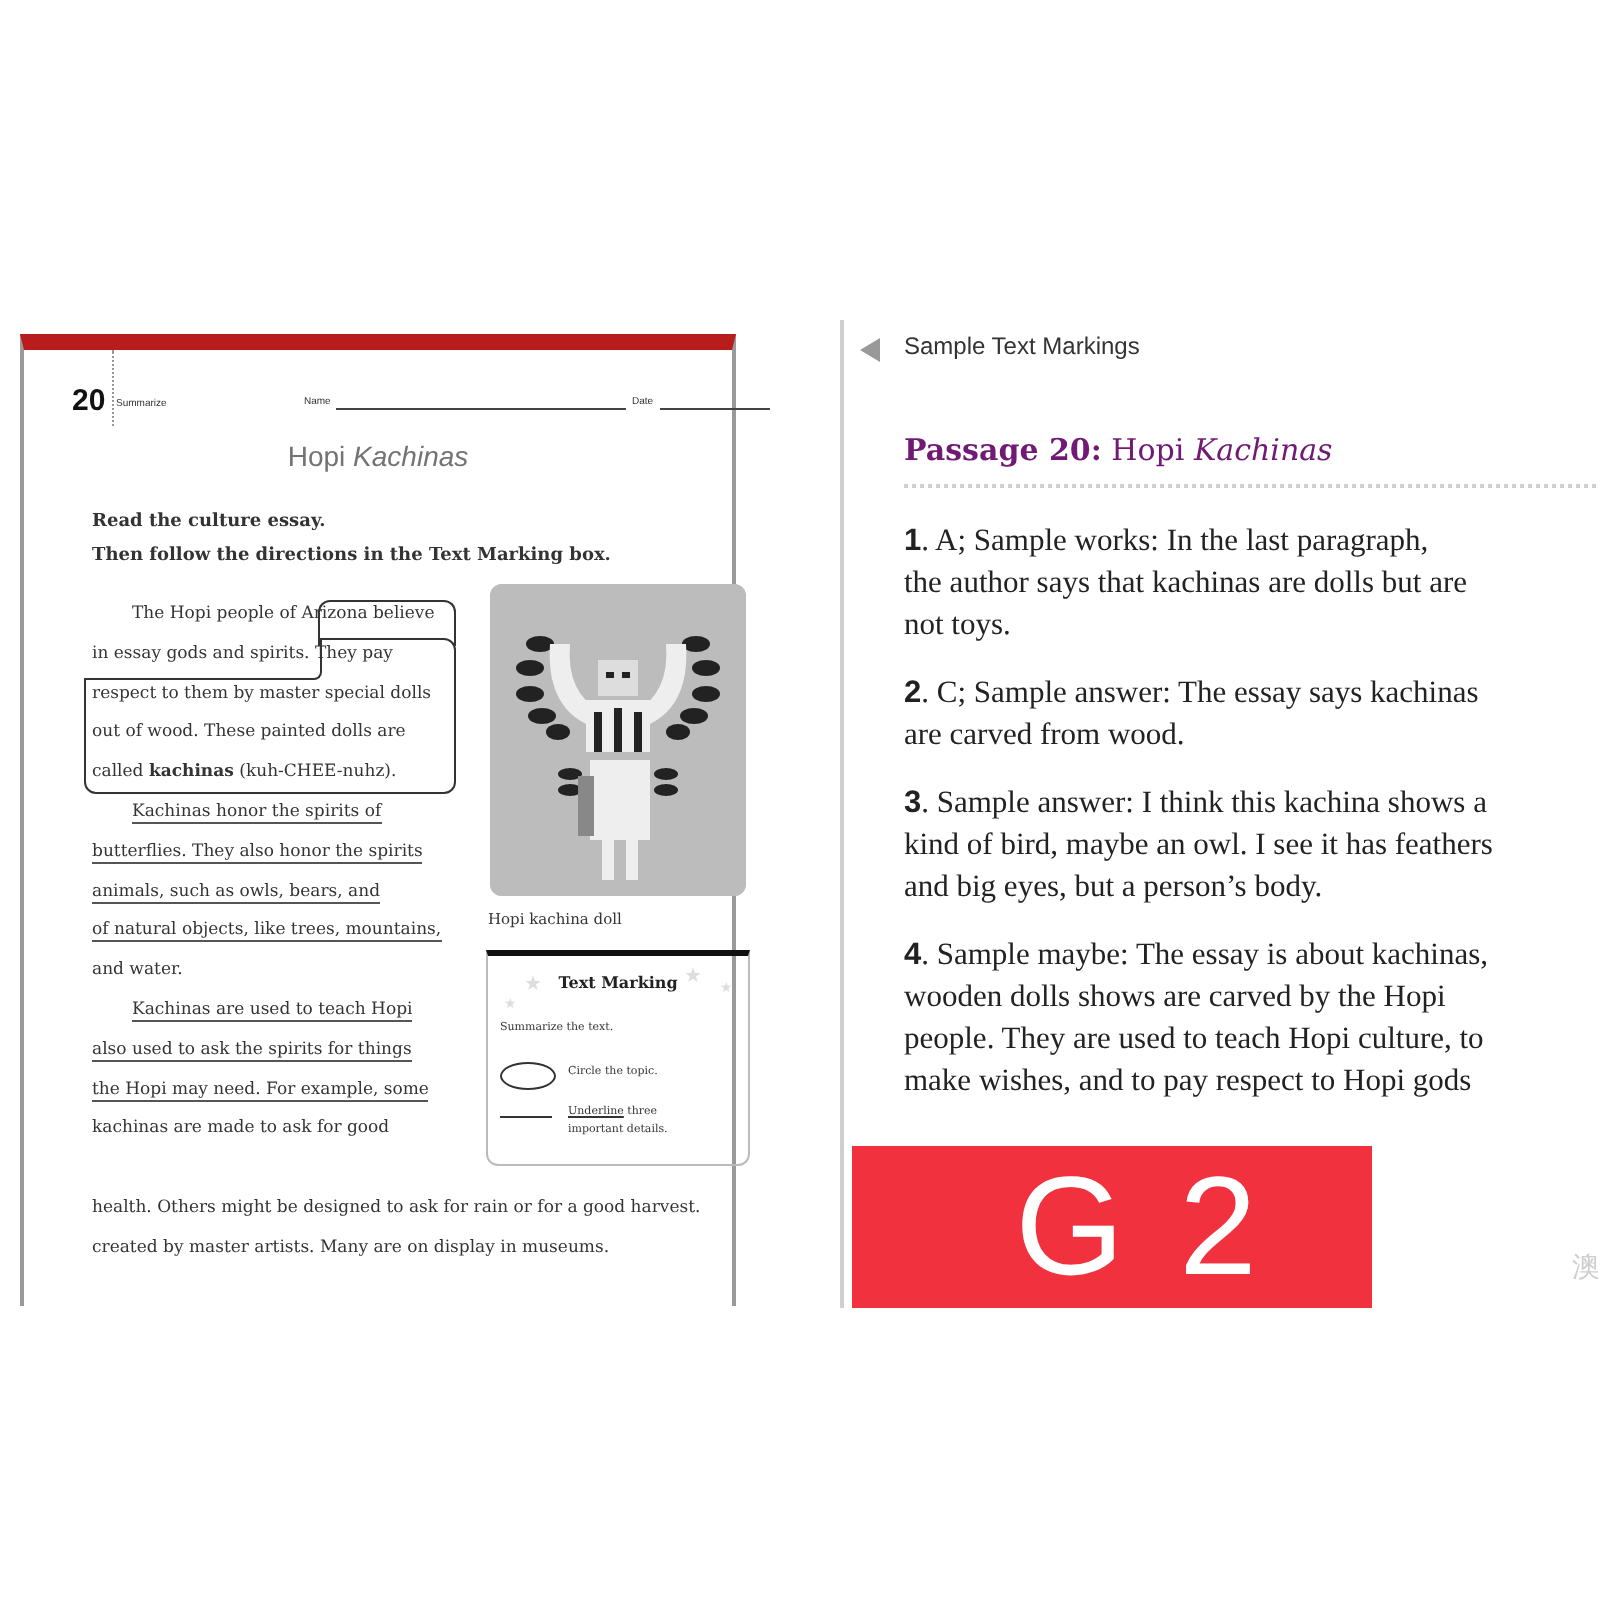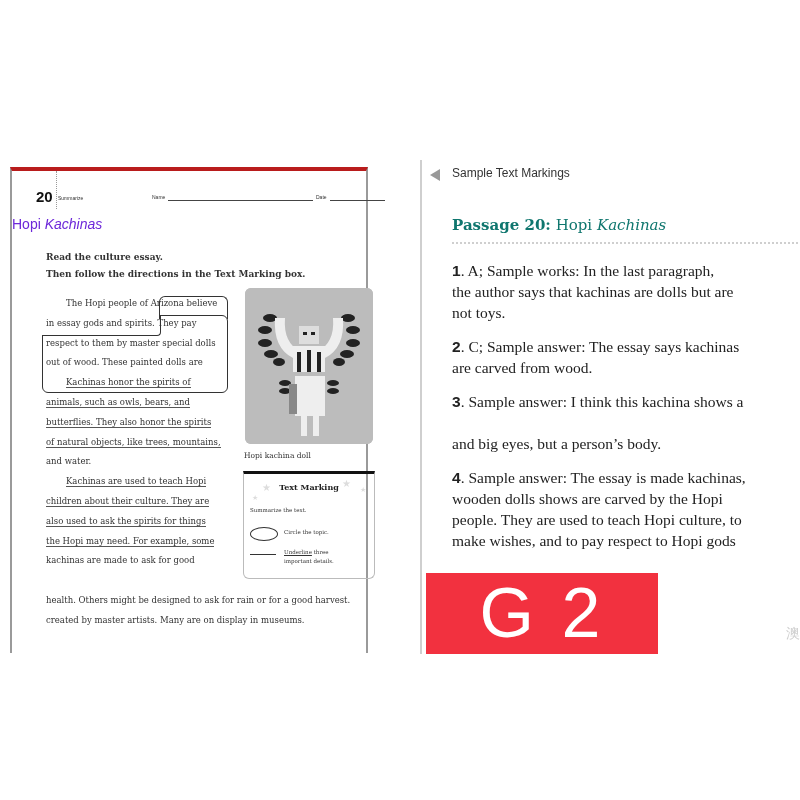--- a/index.html
+++ b/index.html
@@ -1,29 +1,29 @@
 <!DOCTYPE html>
 <html><head>
 <meta charset="utf-8">
 <style>
   html, body { margin:0; padding:0; }
   body { width:800px; height:800px; background:#ffffff; position:relative; overflow:hidden; font-family:"DejaVu Serif", serif; color:#222; }
 
   
-  .left-page { position:absolute; left:10px; top:167px; width:358px; height:486px; border-left:2px solid #9a9a9a; border-right:2px solid #9a9a9a; border-top:4px solid #b91c1c; box-sizing:border-box; background:#fff; }
+  .left-page { position:absolute; left:10px; top:167px; width:358px; height:486px; border-left:2px solid #9a9a9a; border-right:2px solid #9a9a9a; border-top:8px solid #b91c1c; box-sizing:border-box; background:#fff; }
   .dotted-v { position:absolute; left:44px; top:0; width:0; height:38px; border-left:1px dotted #999; }
   .hdr { position:absolute; top:17px; left:24px; right:20px; height:20px; font-family:"Liberation Sans", sans-serif; }
   .hdr .num { position:absolute; left:0; top:0; font-size:15px; font-weight:bold; color:#111; }
   .hdr .skill { position:absolute; left:22px; top:7px; font-size:5px; color:#333; }
   .hdr .name-lbl { position:absolute; left:116px; top:6px; font-size:5px; color:#333; }
   .hdr .name-line { position:absolute; left:132px; top:12px; width:145px; border-bottom:1px solid #444; }
   .hdr .date-lbl { position:absolute; left:280px; top:6px; font-size:5px; color:#333; }
   .hdr .date-line { position:absolute; left:294px; top:12px; width:55px; border-bottom:1px solid #444; }
 
-  .title { position:absolute; top:45px; left:0; right:0; text-align:left; font-family:"Liberation Sans", sans-serif; font-size:14px; color:#6d28d9; }
+  .title { position:absolute; top:45px; left:0; right:0; text-align:center; font-family:"Liberation Sans", sans-serif; font-size:14px; color:#737373; }
   .title i { font-style:italic; }
   .directions { position:absolute; top:78px; left:34px; font-size:9px; font-weight:bold; color:#333; line-height:17px; }
 
   .essay { position:absolute; top:123px; left:34px; width:190px; font-size:8.5px; line-height:19.8px; color:#333; }
   .essay .ln { white-space:nowrap; display:block; height:19.8px; }
   .essay .ind { padding-left:20px; }
   .u { border-bottom:1px solid #555; }
   .essay-wide { position:absolute; left:34px; width:360px; font-size:8.5px; line-height:19.8px; color:#333; }
   .essay-wide .ln { white-space:nowrap; display:block; height:19.8px; }
   .circle-box { position:absolute; left:30px; top:144px; width:184px; height:76px; border:1.5px solid #333; border-radius:6px; }
@@ -39,29 +39,29 @@
   .tm-oval { position:absolute; top:53px; left:6px; width:26px; height:12px; border:1px solid #333; border-radius:50%; }
   .tm-circle-txt { position:absolute; top:55px; left:40px; font-size:5.5px; color:#333; }
   .tm-uline { position:absolute; top:80px; left:6px; width:26px; border-bottom:1px solid #333; }
   .tm-underline-txt { position:absolute; top:74px; left:40px; font-size:5.5px; line-height:9px; color:#333; }
   .star { position:absolute; color:#ddd; font-size:10px; }
 
   
   .right-page { position:absolute; left:420px; top:160px; width:380px; height:494px; border-left:2px solid #cfcfcf; background:#fff; }
   .back-arrow { position:absolute; left:8px; top:9px; width:0; height:0; border-top:6px solid transparent; border-bottom:6px solid transparent; border-right:10px solid #999; }
   .section-title { position:absolute; left:30px; top:6px; font-family:"Liberation Sans", sans-serif; font-size:12px; color:#333; }
-  .passage { position:absolute; left:30px; top:56px; font-size:15px; color:#0f766e; }
+  .passage { position:absolute; left:30px; top:56px; font-size:15px; color:#701a75; }
   .passage b { font-family:"DejaVu Serif", serif; }
   .passage i { font-style:italic; }
   .dots { position:absolute; left:30px; top:82px; width:350px; border-bottom:2px dotted #cfcfcf; }
   .answers { position:absolute; left:30px; top:100px; width:352px; font-family:"Liberation Serif", serif; font-size:15.5px; line-height:21px; color:#222; }
   .answers .ans { margin-bottom:13px; white-space:nowrap; }
   .answers .n { font-family:"Liberation Sans", sans-serif; font-weight:bold; }
 
-  .g2 { position:absolute; left:426px; top:573px; width:232px; height:81px; background:#f2313f; color:#fff; font-family:"Liberation Sans", sans-serif; font-size:70px; line-height:81px; text-align:center; letter-spacing:4px; }
+  .g2 { position:absolute; left:426px; top:573px; width:232px; height:81px; background:#f2313f; color:#fff; font-family:"Liberation Sans", sans-serif; font-size:70px; line-height:81px; text-align:center; letter-spacing:4px;padding-left:28px; }
   .watermark { position:absolute; left:786px; top:625px; font-size:14px; color:#cfcfcf; }
 </style>
 </head>
 <body>
 
 <div class="left-page">
   <div class="dotted-v"></div>
   <div class="hdr">
     <span class="num">20</span>
     <span class="skill">Summarize</span>
@@ -80,27 +80,27 @@
 
   <div class="circle-box"></div>
   <div class="circle-notch"></div>
   <div class="circle-box2"></div>
 
   <div class="essay">
     <span class="ln ind">The Hopi people of Arizona believe</span>
     <span class="ln"><span>in essay gods and spirits.</span> <span>They pay</span></span>
     <span class="ln">respect to them by master special dolls</span>
     <span class="ln">out of wood. These painted dolls are</span>
+    <span class="ln"><span>called</span> <b>kachinas</b> <span>(kuh-CHEE-nuhz).</span></span>
     <span class="ln ind"><span class="u">Kachinas honor the spirits of</span></span>
+    <span class="ln"><span class="u">butterflies. They also honor the spirits</span></span>
     <span class="ln"><span class="u">animals, such as owls, bears, and</span></span>
-    <span class="ln"><span class="u">butterflies. They also honor the spirits</span></span>
     <span class="ln"><span class="u">of natural objects, like trees, mountains,</span></span>
     <span class="ln">and water.</span>
     <span class="ln ind"><span class="u">Kachinas are used to teach Hopi</span></span>
-    <span class="ln"><span class="u">children about their culture. They are</span></span>
     <span class="ln"><span class="u">also used to ask the spirits for things</span></span>
     <span class="ln"><span class="u">the Hopi may need. For example, some</span></span>
     <span class="ln">kachinas are made to ask for good</span>
   </div>
   <div class="essay-wide" style="top:420px">
     <span class="ln">health. Others might be designed to ask for rain or for a good harvest.</span>
     <span class="ln">created by master artists. Many are on display in museums.</span>
   </div>
 
   <div class="photo">
@@ -155,19 +155,19 @@
 
 <div class="right-page">
   <div class="back-arrow"></div>
   <div class="section-title">Sample Text Markings</div>
   <div class="passage"><b>Passage 20:</b><span> Hopi </span><i>Kachinas</i></div>
   <div class="dots"></div>
 
   <div class="answers">
     <div class="ans"><span class="n">1</span>. <span>A; Sample works: In the last paragraph,</span><br><span>the author says that kachinas are dolls but are</span><br><span>not toys.</span></div>
     <div class="ans"><span class="n">2</span>. <span>C; Sample answer: The essay says kachinas</span><br><span>are carved from wood.</span></div>
-    <div class="ans"><span class="n">3</span>. <span>Sample answer: I think this kachina shows a</span><br><br><span>and big eyes, but a person’s body.</span></div>
-    <div class="ans"><span class="n">4</span>. <span>Sample answer: The essay is made kachinas,</span><br><span>wooden dolls shows are carved by the Hopi</span><br><span>people. They are used to teach Hopi culture, to</span><br><span>make wishes, and to pay respect to Hopi gods</span></div>
+    <div class="ans"><span class="n">3</span>. <span>Sample answer: I think this kachina shows a</span><br><span>kind of bird, maybe an owl. I see it has feathers</span><br><span>and big eyes, but a person’s body.</span></div>
+    <div class="ans"><span class="n">4</span>. <span>Sample maybe: The essay is about kachinas,</span><br><span>wooden dolls shows are carved by the Hopi</span><br><span>people. They are used to teach Hopi culture, to</span><br><span>make wishes, and to pay respect to Hopi gods</span></div>
   </div>
 </div>
 
 <div class="g2">G 2</div>
 <div class="watermark">澳</div>
 
 </body></html>

